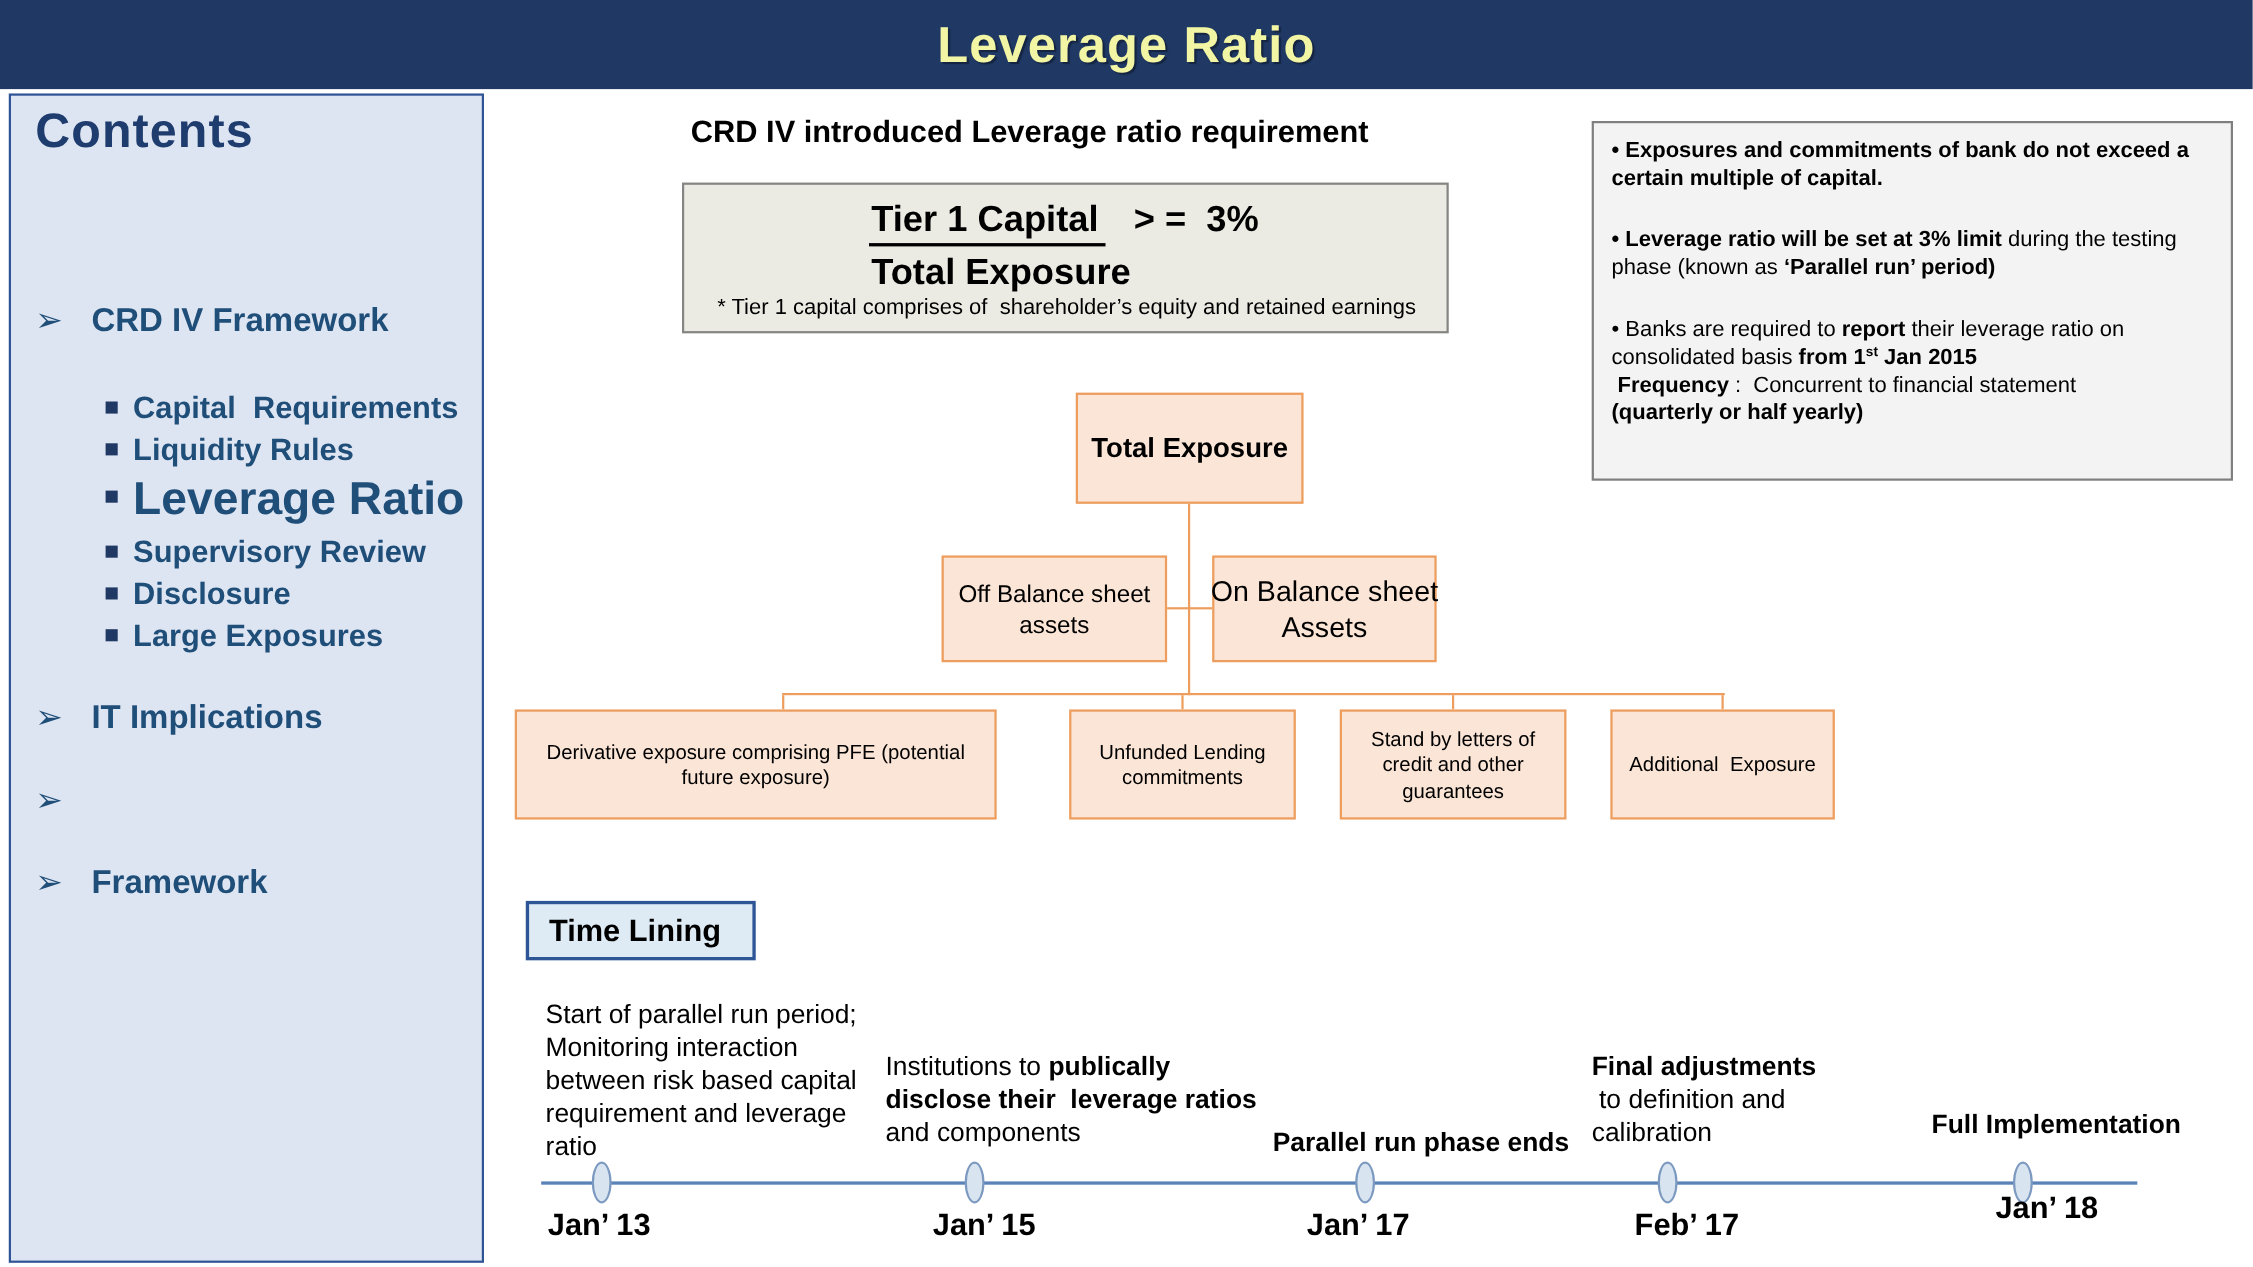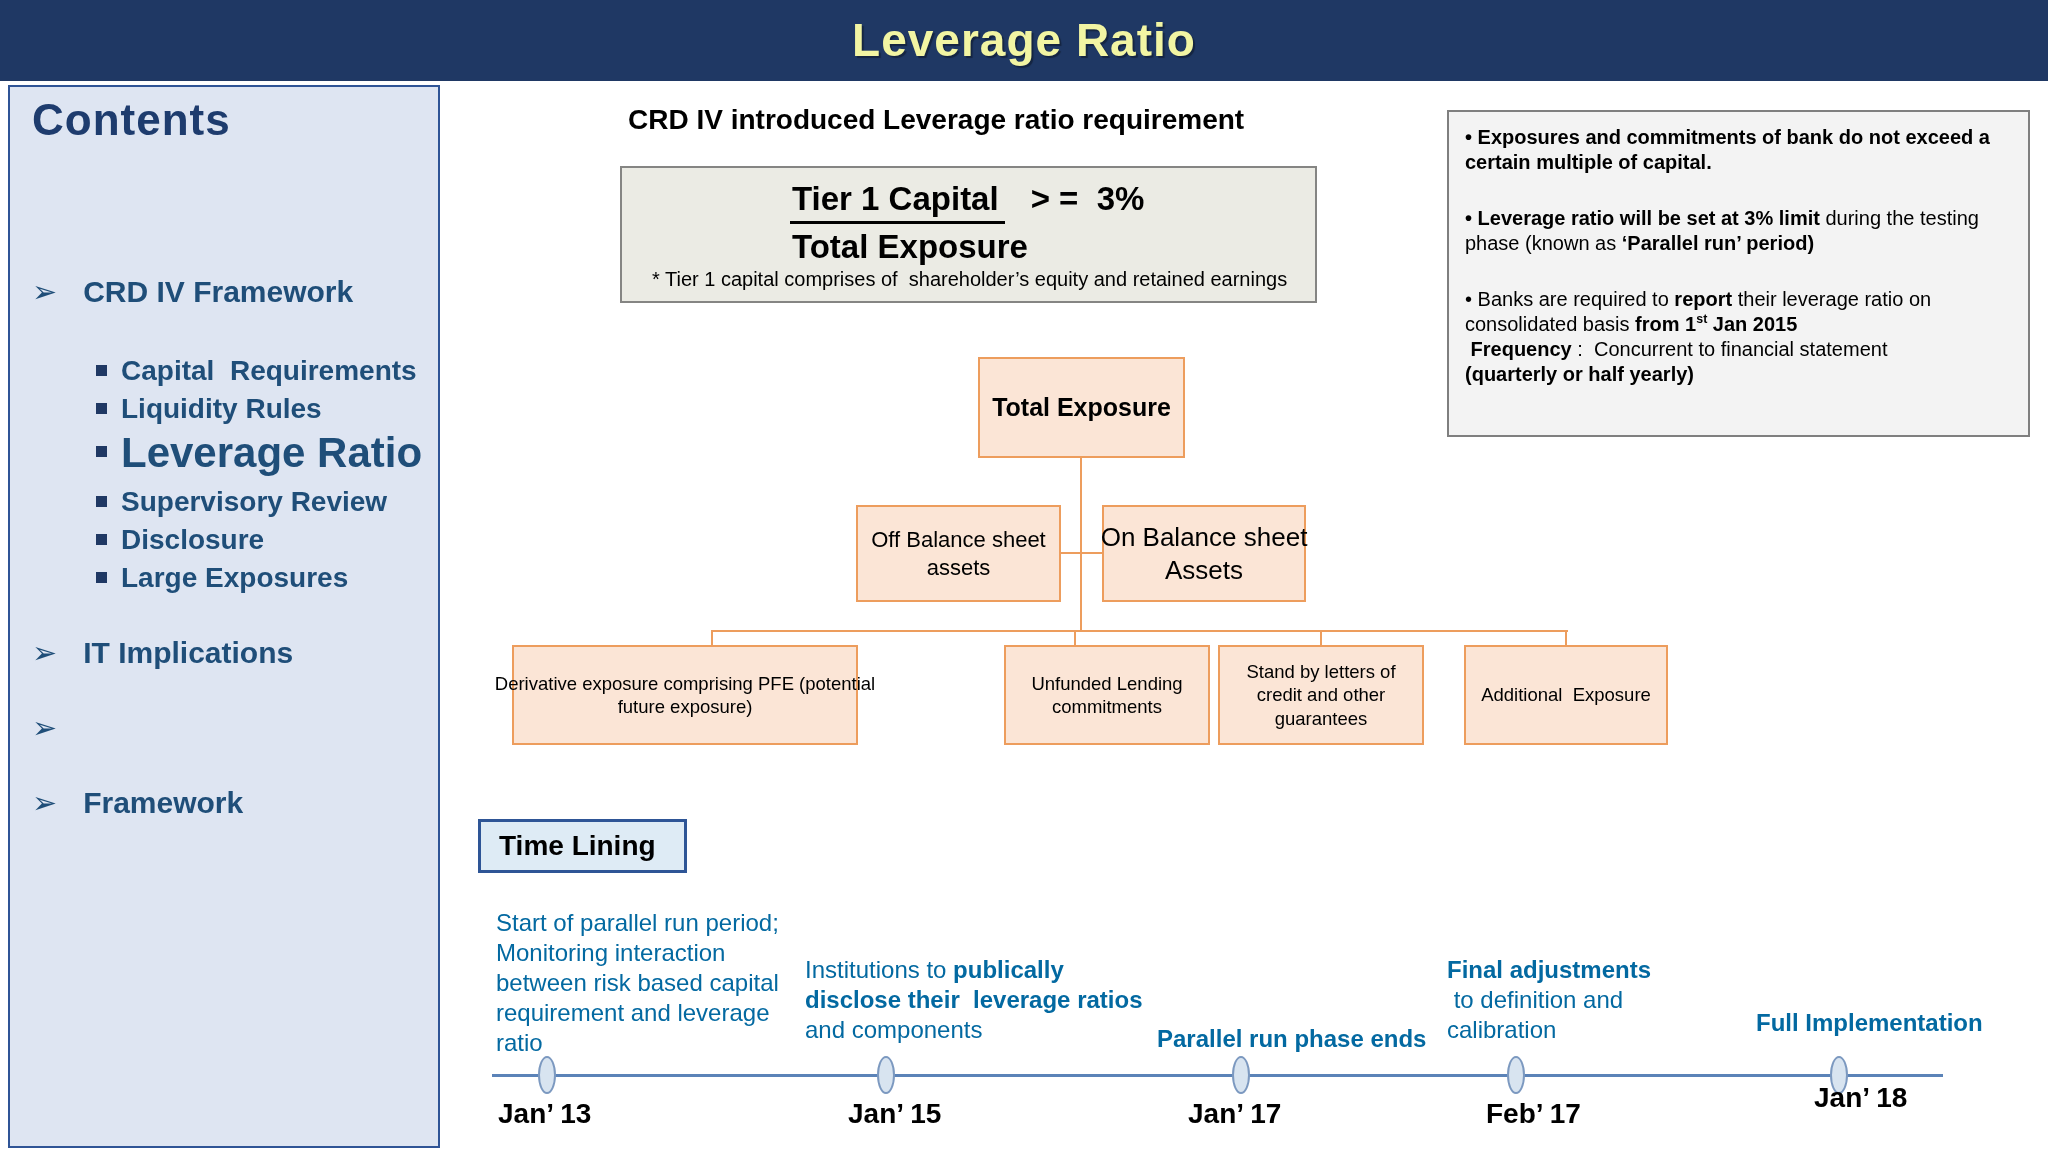--- a/index.html
+++ b/index.html
@@ -51,33 +51,33 @@
   .notes .bullet:last-child{margin-bottom:0;}
   sup{font-size:0.62em;}
 
   
   .node{position:absolute;background:var(--tree_node_bg);border:2px solid var(--tree_node_border);
     display:flex;align-items:center;justify-content:center;text-align:center;white-space:pre;line-height:1.25;color:#000;}
   .n-root{left:978px;top:357px;width:207px;height:101px;font-size:25px;font-weight:700;}
   .n-off{left:856px;top:505px;width:205px;height:97px;font-size:22px;}
   .n-on{left:1102px;top:505px;width:204px;height:97px;font-size:26px;}
   .n-d{top:645px;height:100px;font-size:18.5px;}
-  .n-d1{left:512px;width:346px;}
-  .n-d2{left:972px;width:206px;margin-left:32px;}
+  .n-d1{left:468px;width:438px;}
+  .n-d2{left:972px;width:206px;}
   .n-d3{left:1218px;width:206px;}
   .n-d4{left:1464px;width:204px;}
   .conn{position:absolute;background:var(--tree_node_border);}
 
   
   .tl-box{position:absolute;left:478px;top:819px;width:209px;height:54px;background:var(--timeline_box_bg);
     border:3px solid var(--timeline_box_border);font-size:28px;font-weight:700;line-height:48px;padding-left:18px;color:#000;}
   .tl-axis{position:absolute;left:492px;top:1074px;width:1451px;height:3px;background:var(--timeline_line);}
   .tl-marker{position:absolute;top:1056px;width:18px;height:38px;border-radius:50%;
     background:var(--marker_fill);border:2px solid var(--marker_border);}
-  .tl-note{position:absolute;font-size:24px;line-height:30px;white-space:pre;color:#0369a1;}
+  .tl-note{position:absolute;font-size:24px;line-height:30px;white-space:pre;color:#000000;}
   .tl-date{position:absolute;font-size:28px;font-weight:700;white-space:pre;color:#000;}
 </style>
 </head>
 <body>
 
 <div class="slide">
 
   <header class="titlebar">
     <h1>Leverage Ratio</h1>
   </header>

